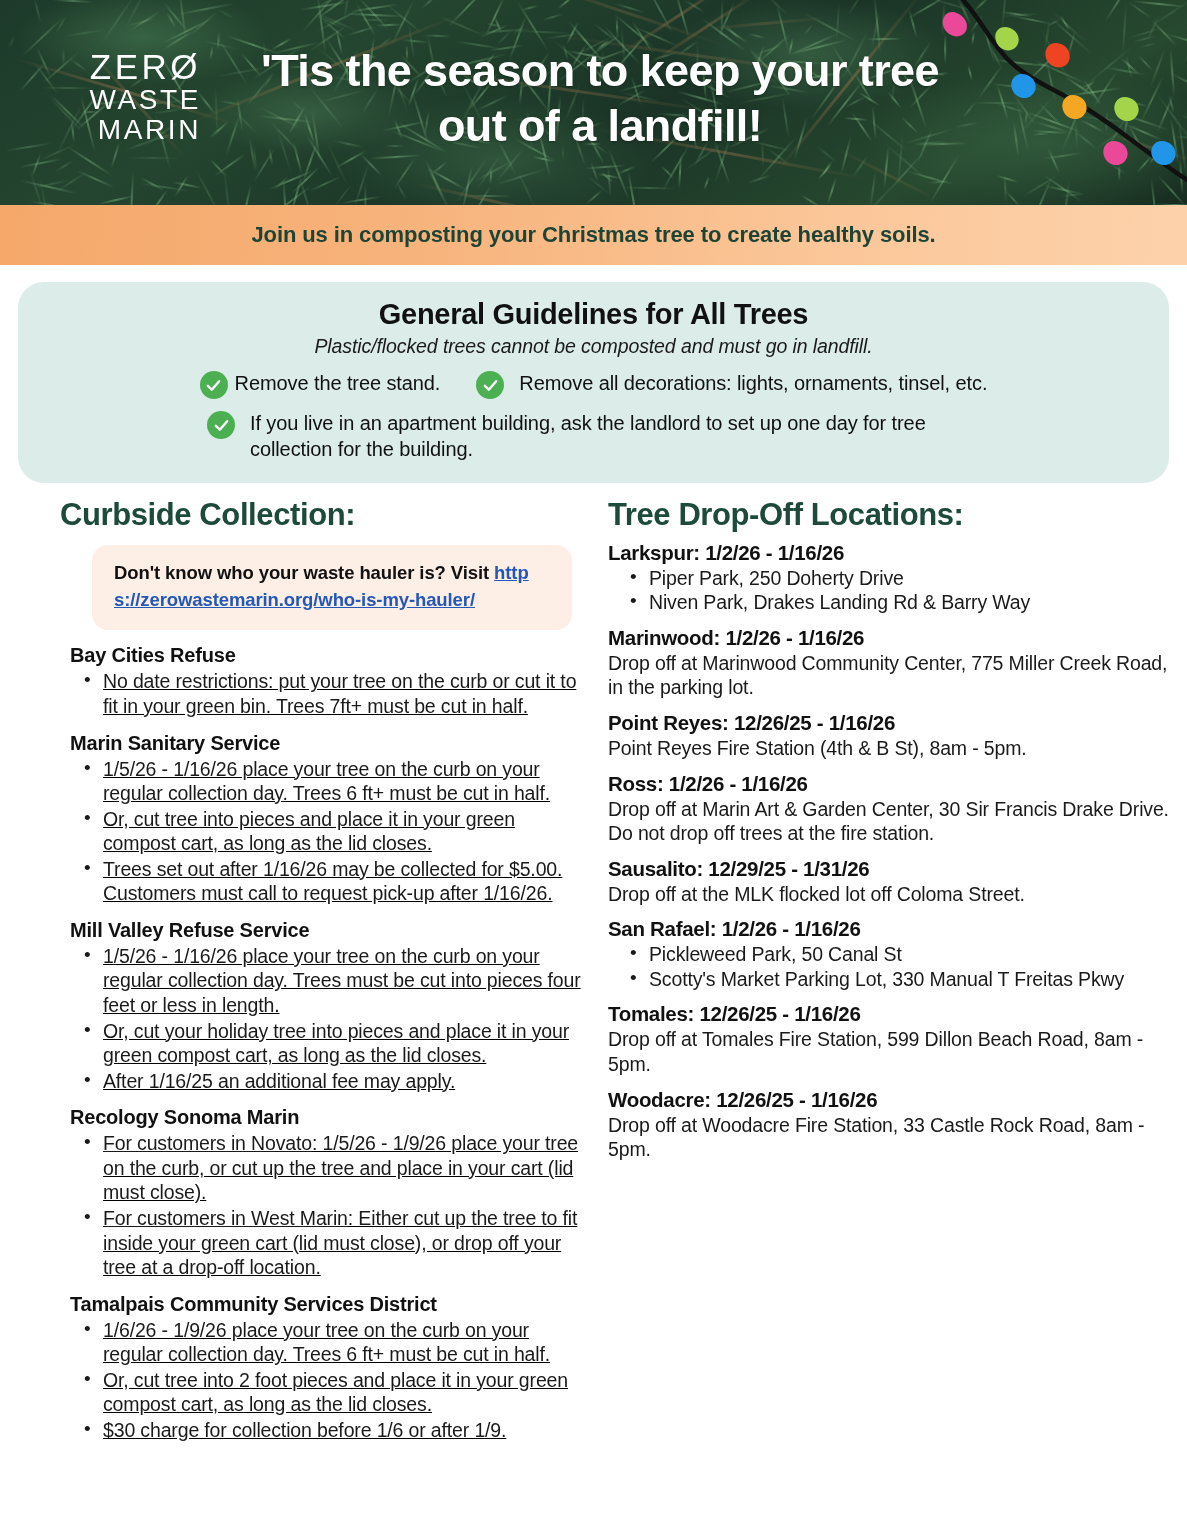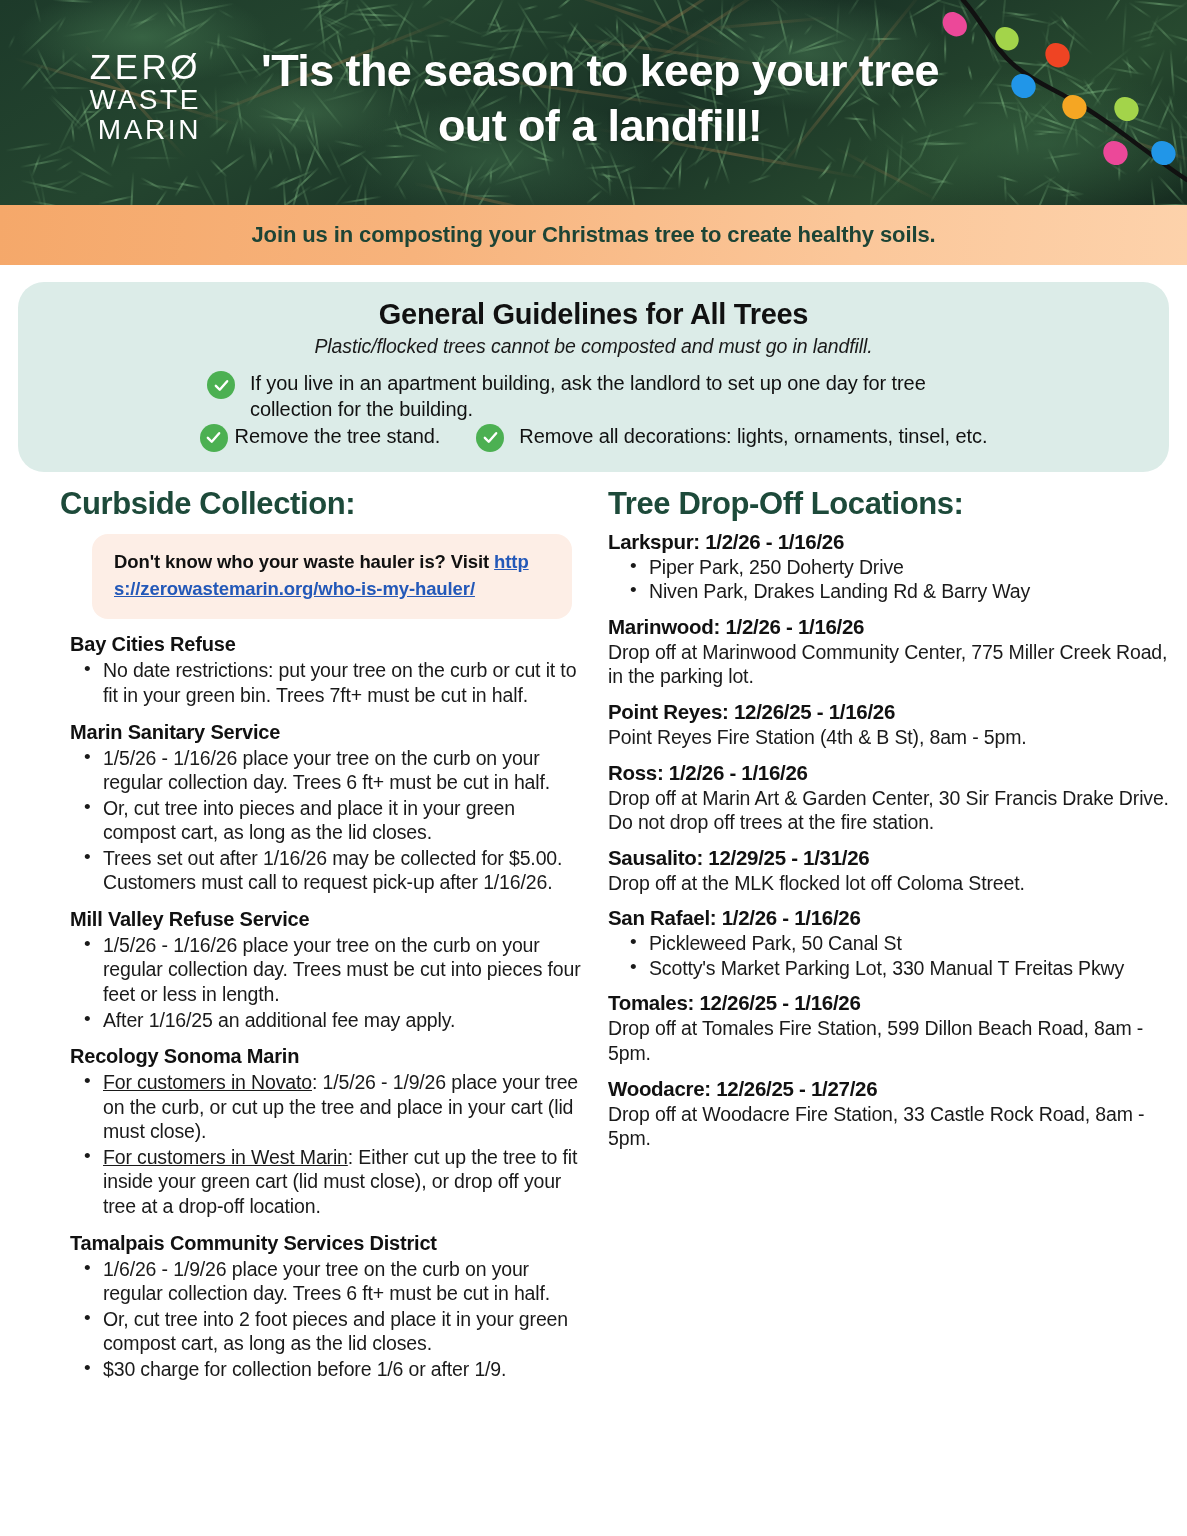--- a/index.html
+++ b/index.html
@@ -166,21 +166,21 @@
 
   .svc { margin-bottom: 13px; }
   .svc-name {
     font-size: 20px;
     font-weight: bold;
     color: #111;
     letter-spacing: -0.2px;
     margin-bottom: 2px;
     padding-left: 10px;
   }
-  .svc ul { list-style: none; padding-left: 24px; }
+  .svc ul { list-style: none; padding-left: 24px; text-decoration: underline; }
   .svc li {
     position: relative;
     font-size: 19.5px;
     color: #1a1a1a;
     line-height: 1.26;
     margin-bottom: 1px;
     padding-left: 19px;
     letter-spacing: -0.15px;
   }
   .svc li::before {
@@ -799,49 +799,49 @@
 </div>
 
 <div class="banner">
   <div class="banner-text">Join us in composting your Christmas tree to create healthy soils.</div>
 </div>
 
 <div class="guidelines">
   <div class="g-title">General Guidelines for All Trees</div>
   <div class="g-sub">Plastic/flocked trees cannot be composted and must go in landfill.</div>
 
-  <div class="g-row second">
-    <div class="g-item wide">
-      <span class="check">
-        <svg viewBox="0 0 24 24">
-            <path d="M4 12.5 L9.5 18 L20 6" stroke="#ffffff" stroke-width="3.4" fill="none" stroke-linecap="round" stroke-linejoin="round"></path>
-          </svg>
-      </span>
-      <span class="g-text" style="max-width:760px">If you live in an apartment building, ask the landlord to set up one day for tree collection for the building.</span>
-    </div>
-  </div>
-
   <div class="g-row">
     <div class="g-item">
       <span class="check">
         <svg viewBox="0 0 24 24">
             <path d="M4 12.5 L9.5 18 L20 6" stroke="#ffffff" stroke-width="3.4" fill="none" stroke-linecap="round" stroke-linejoin="round"></path>
           </svg>
       </span>
       <span class="g-text">Remove the tree stand.</span>
     </div>
     <div class="g-item wide">
       <span class="check">
         <svg viewBox="0 0 24 24">
             <path d="M4 12.5 L9.5 18 L20 6" stroke="#ffffff" stroke-width="3.4" fill="none" stroke-linecap="round" stroke-linejoin="round"></path>
           </svg>
       </span>
       <span class="g-text">Remove all decorations: lights, ornaments, tinsel, etc.</span>
     </div>
   </div>
+
+  <div class="g-row second">
+    <div class="g-item wide">
+      <span class="check">
+        <svg viewBox="0 0 24 24">
+            <path d="M4 12.5 L9.5 18 L20 6" stroke="#ffffff" stroke-width="3.4" fill="none" stroke-linecap="round" stroke-linejoin="round"></path>
+          </svg>
+      </span>
+      <span class="g-text" style="max-width:760px">If you live in an apartment building, ask the landlord to set up one day for tree collection for the building.</span>
+    </div>
+  </div>
 </div>
 
 <div class="columns">
 
   <div class="col-left">
     <div class="col-title">Curbside Collection:</div>
 
     <div class="hauler-box">
       <p>
         <span>Don't know who your waste hauler is? Visit </span><a href="#">https://zerowastemarin.org/who-is-my-hauler/</a>
@@ -860,20 +860,21 @@
           <ul>
             <li>1/5/26 - 1/16/26 place your tree on the curb on your regular collection day. Trees 6 ft+ must be cut in half.</li>
             <li>Or, cut tree into pieces and place it in your green compost cart, as long as the lid closes.</li>
             <li>Trees set out after 1/16/26 may be collected for $5.00. Customers must call to request pick-up after 1/16/26.</li>
           </ul>
         </div>
         <div class="svc">
           <div class="svc-name">Mill Valley Refuse Service</div>
           <ul>
             <li>1/5/26 - 1/16/26 place your tree on the curb on your regular collection day. Trees must be cut into pieces four feet or less in length.</li>
+            <li>Or, cut your holiday tree into pieces and place it in your green compost cart, as long as the lid closes.</li>
             <li>After 1/16/25 an additional fee may apply.</li>
           </ul>
         </div>
         <div class="svc">
           <div class="svc-name">Recology Sonoma Marin</div>
           <ul>
             <li><u>For customers in Novato</u>: 1/5/26 - 1/9/26 place your tree on the curb, or cut up the tree and place in your cart (lid must close).</li>
             <li><u>For customers in West Marin</u>: Either cut up the tree to fit inside your green cart (lid must close), or drop off your tree at a drop-off location.</li>
           </ul>
         </div>
@@ -919,19 +920,19 @@
           <ul>
             <li>Pickleweed Park, 50 Canal St</li>
             <li>Scotty's Market Parking Lot, 330 Manual T Freitas Pkwy</li>
           </ul>
         </div>
         <div class="loc">
           <div class="loc-name">Tomales: 12/26/25 - 1/16/26</div>
           <div class="loc-desc">Drop off at Tomales Fire Station, 599 Dillon Beach Road, 8am - 5pm.</div>
         </div>
         <div class="loc">
-          <div class="loc-name">Woodacre: 12/26/25 - 1/27/26</div>
+          <div class="loc-name">Woodacre: 12/26/25 - 1/16/26</div>
           <div class="loc-desc">Drop off at Woodacre Fire Station, 33 Castle Rock Road, 8am - 5pm.</div>
         </div>
       </div>
   </div>
 
 </div>
 
 </body></html>

